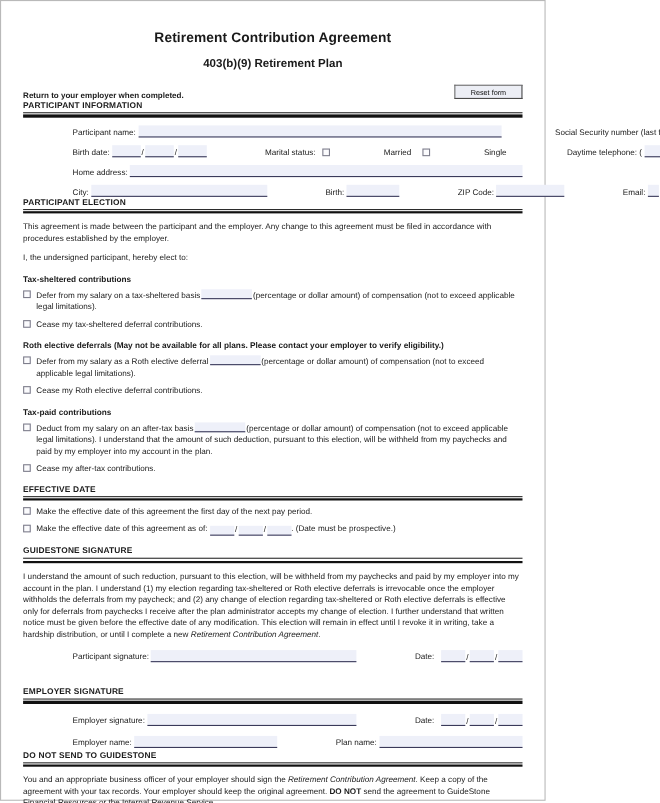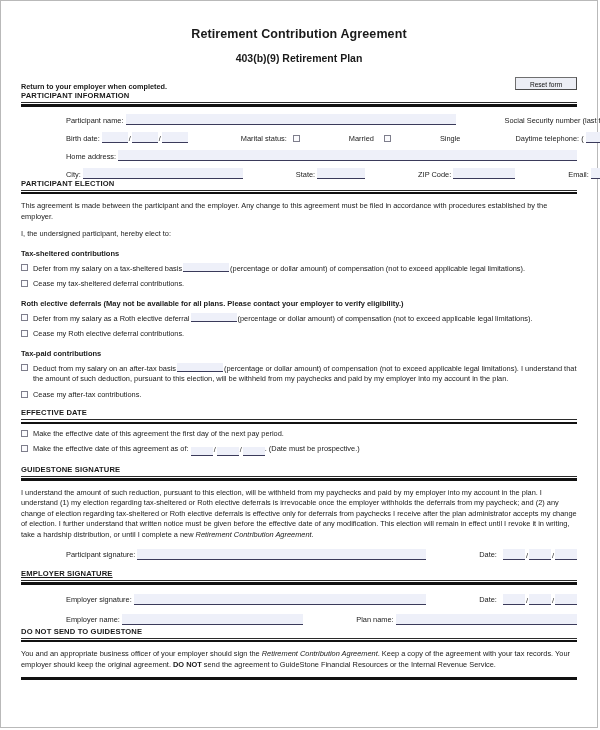--- a/index.html
+++ b/index.html
@@ -9,21 +9,21 @@
   }
   body {
     width: 600px;
     height: 730px;
     font-family: "Liberation Sans", sans-serif;
     color: #1a1a1a;
     overflow: hidden;
   }
   .page {
     position: relative;
-    width: 598px;
+    width: 496px;
     height: 728px;
     box-sizing: border-box;
     border: 1px solid #b9b9b9;
     background: #ffffff;
     padding: 0 20px;
   }
   .titles {
     text-align: center;
     padding-top: 26px;
   }
@@ -234,21 +234,21 @@
 
   <div class="row">
     <span class="lbl">Home address:</span>
     <span class="fill"></span>
   </div>
 
   <div class="row">
     <span class="lbl">City:</span>
     <span class="fill fixed-city"></span>
     <span class="gap"></span>
-    <span class="lbl">State:</span>
+    <span class="lbl">Birth:</span>
     <span class="fill fixed-state"></span>
     <span class="gap"></span>
     <span class="lbl">ZIP Code:</span>
     <span class="fill fixed-zip"></span>
     <span class="gap"></span>
     <span class="lbl">Email:</span>
     <span class="fill"></span>
   </div>
 
   <div class="sec-head-wrap">
@@ -321,21 +321,21 @@
     <span class="gap-sm"></span>
     <span class="datebox">
       <span class="dseg small"></span>
       <span class="slash">/</span>
       <span class="dseg small"></span>
       <span class="slash">/</span>
       <span class="dseg small"></span>
     </span>
   </div>
 
-  <div class="sec-head-wrap" style="margin-top:9px;text-decoration:underline;">
+  <div class="sec-head-wrap" style="margin-top:22px;">
     <div class="sec-head">EMPLOYER SIGNATURE</div>
     <div class="rule-thin"></div>
     <div class="rule-thick"></div>
   </div>
 
   <div class="sig-row">
     <span class="lbl">Employer signature:</span>
     <span class="fill"></span>
     <span class="gap"></span>
     <span class="lbl">Date:</span>

